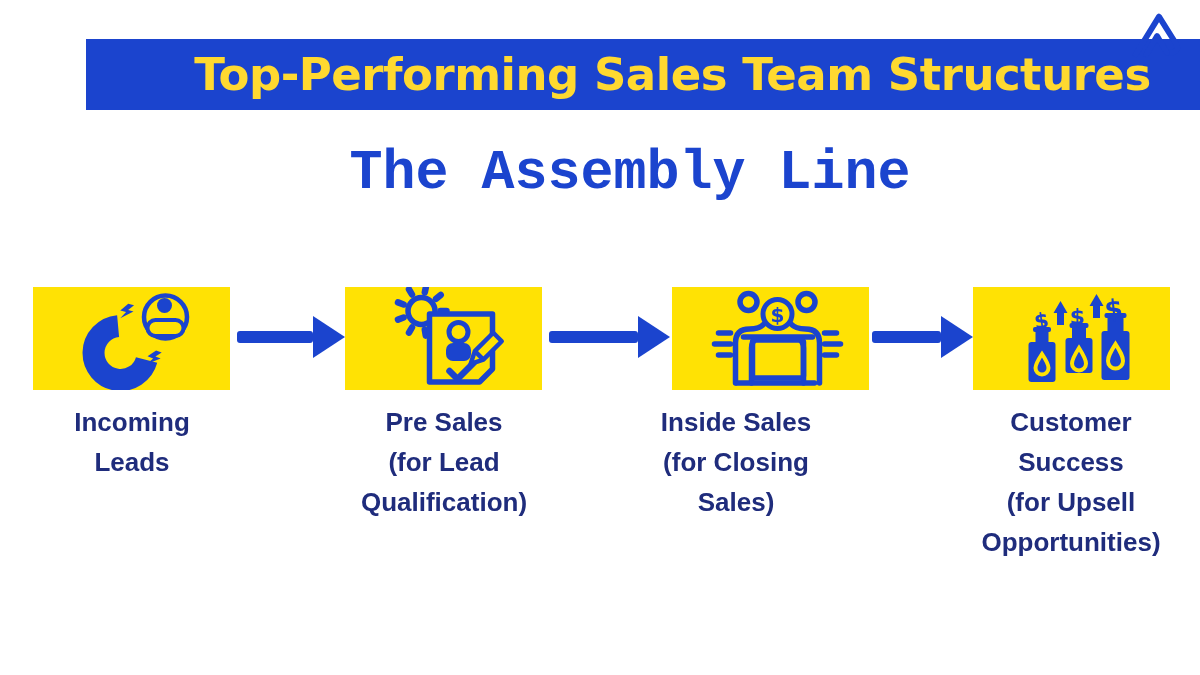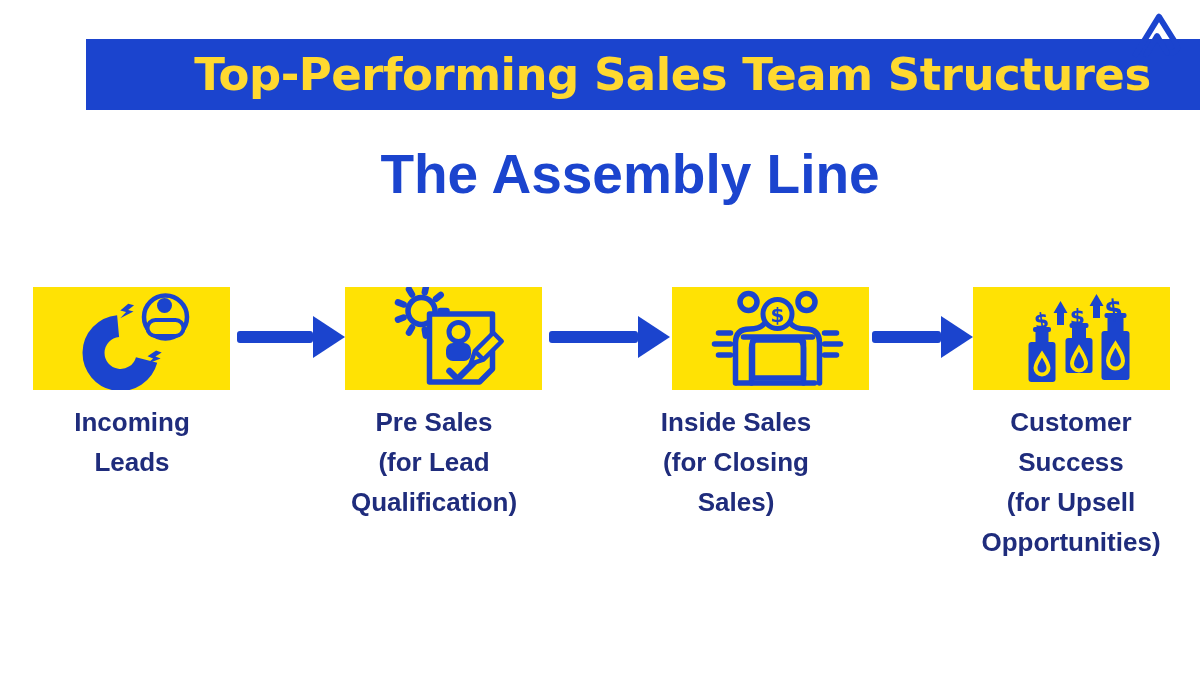--- a/index.html
+++ b/index.html
@@ -16,21 +16,21 @@
     font-family:"DejaVu Sans", sans-serif;
     font-size:45px; font-weight:bold; color:#FFD930; white-space:nowrap; letter-spacing:-0.5px;
   }
 
   
   .logo { position:absolute; left:1130px; top:6px; width:58px; height:58px; }
 
   
   .subtitle {
     position:absolute; left:60px; top:142px; width:1140px; text-align:center;
-    font-family:Liberation Sans, sans-serif;
+    font-family:Liberation Mono, monospace;
     font-size:55px; font-weight:bold; color:#1B44CE; white-space:nowrap;
   }
 
   
   .stepbox { position:absolute; top:287px; width:197px; height:103px; background:#FFE204; }
   .stepbox svg { width:100%; height:100%; display:block; }
   #box1 { left:33px; } #box2 { left:345px; } #box3 { left:672px; } #box4 { left:973px; }
 
   
   .arrow { position:absolute; top:331px; height:12px; background:#1B44CE; border-radius:3px; }
@@ -42,21 +42,21 @@
   #arrow1 { left:237px; width:76px; }
   #arrow2 { left:549px; width:89px; }
   #arrow3 { left:872px; width:69px; }
 
   
   .step-label {
     position:absolute; top:402px; width:280px; text-align:center;
     font-size:26px; font-weight:bold; line-height:40px; color:#1F2C7C;
     white-space:pre-line;
   }
-  #label1 { left:-8px; } #label2 { left:294px; } #label3 { left:596px; } #label4 { left:931px; }
+  #label1 { left:-8px; } #label2 { left:304px; } #label3 { left:596px; } #label4 { left:931px; }
 
   .coin-dollar { font-family:"DejaVu Sans", sans-serif; font-weight:bold; }
 </style>
 </head>
 <body>
 
 <div class="canvas">
 
   <div class="banner">
     <h1>Top-Performing Sales Team Structures</h1>

